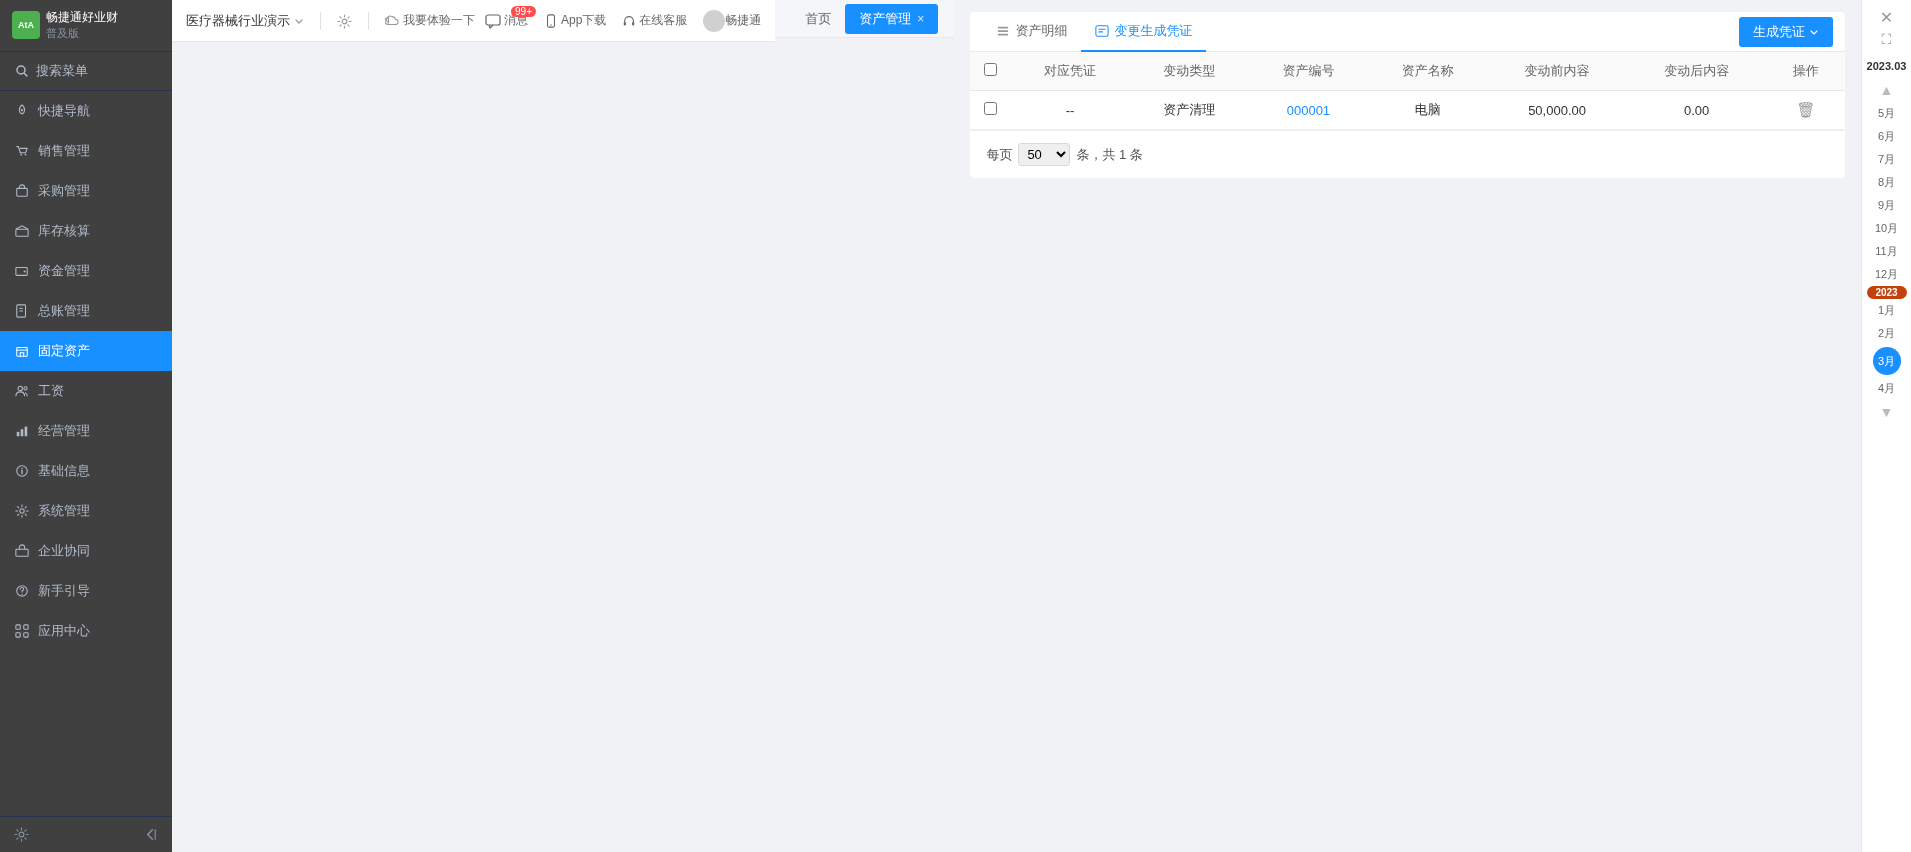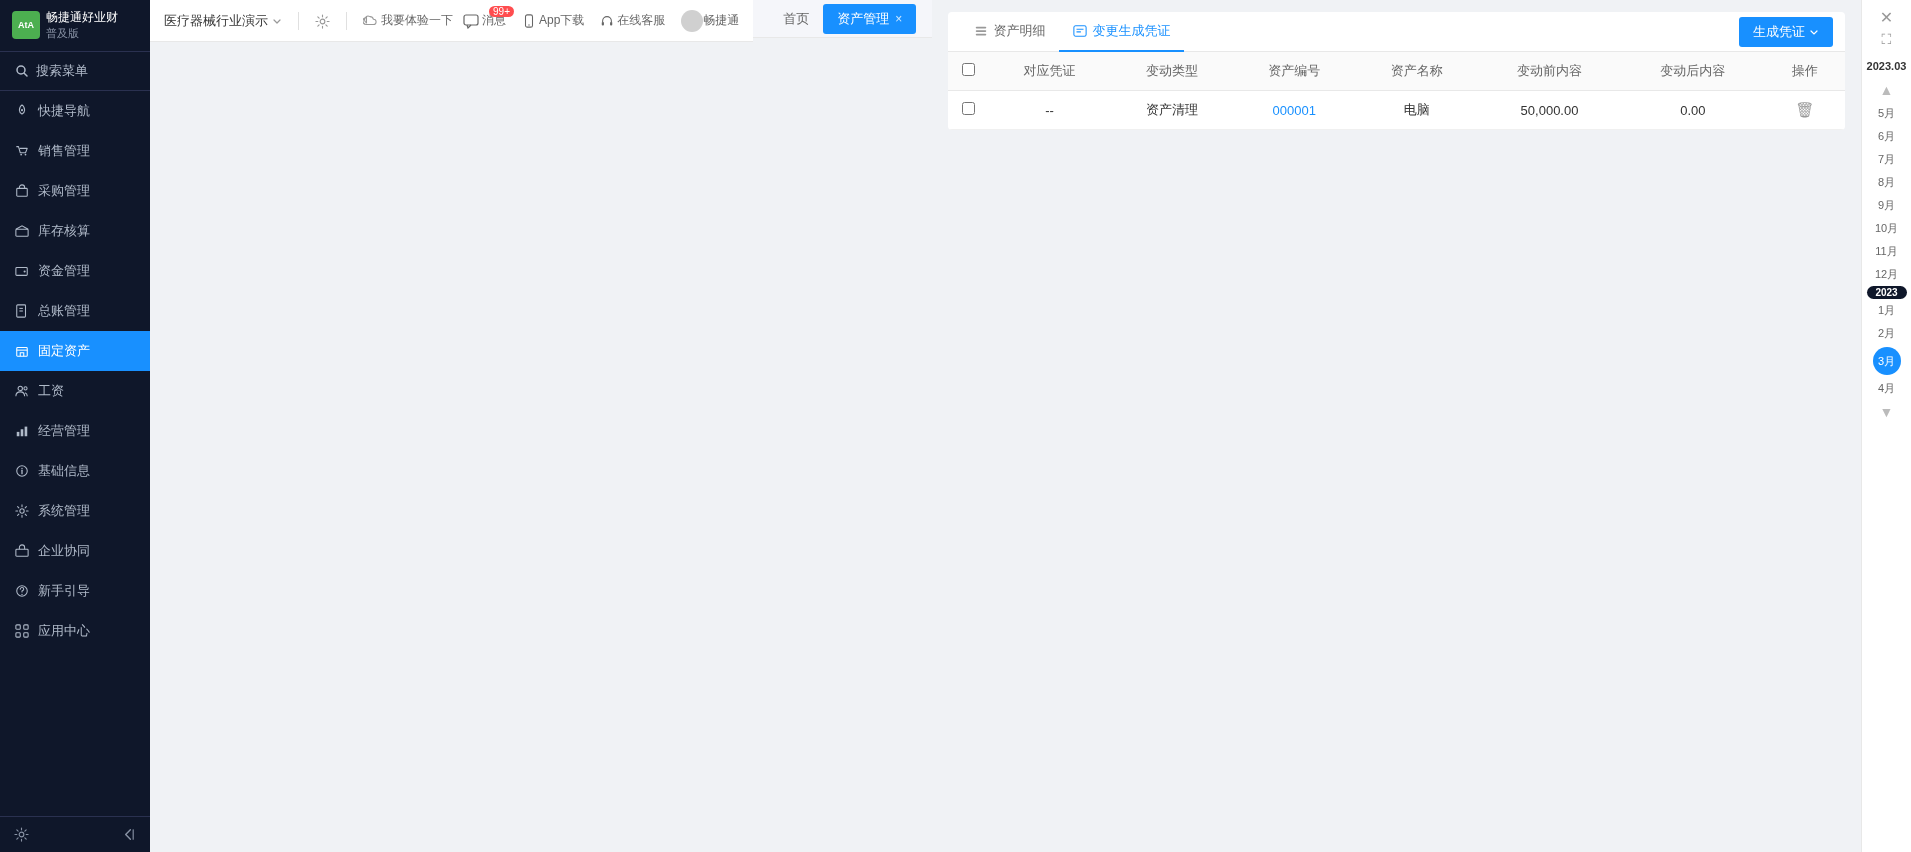--- a/index.html
+++ b/index.html
@@ -1,19 +1,19 @@
 <!DOCTYPE html>
 <html><head>
   <meta charset="utf-8">
   <style>
     * { box-sizing: border-box; margin: 0; padding: 0; }
     body { font-family: "Microsoft YaHei", "PingFang SC", sans-serif; font-size: 13px; background: #f0f2f5; display: flex; height: 852px; overflow: hidden; }
 
     
-    .sidebar { width: 150px; background: #0f172a; display: flex; flex-direction: column; height: 100%; flex-shrink: 0; }
+    .sidebar { width: 172px; background: #404040; display: flex; flex-direction: column; height: 100%; flex-shrink: 0; }
     .sidebar-logo { padding: 10px 12px; display: flex; align-items: center; gap: 6px; border-bottom: 1px solid #2a3150; }
     .sidebar-logo-icon { width: 28px; height: 28px; background: #4caf50; border-radius: 4px; display: flex; align-items: center; justify-content: center; color: white; font-size: 11px; font-weight: bold; }
     .sidebar-logo-text { color: #fff; font-size: 12px; line-height: 1.3; }
     .sidebar-logo-sub { color: #8892a4; font-size: 11px; }
     .sidebar-scroll { flex: 1; overflow-y: auto; overflow-x: hidden; }
     .sidebar-scroll::-webkit-scrollbar { width: 3px; }
     .sidebar-scroll::-webkit-scrollbar-thumb { background: #3a4460; }
     .sidebar-item { display: flex; align-items: center; gap: 8px; padding: 11px 14px; color: #b0bac9; cursor: pointer; font-size: 13px; transition: background 0.2s; }
     .sidebar-item.active { background: #1890ff; color: #fff; }
     .sidebar-item-icon { width: 16px; height: 16px; display: flex; align-items: center; justify-content: center; flex-shrink: 0; }
@@ -69,21 +69,21 @@
     
     .pagination { display: flex; align-items: center; gap: 6px; padding: 12px 16px; font-size: 13px; color: #555; border-top: 1px solid #f0f0f0; }
     .page-select { border: 1px solid #d9d9d9; border-radius: 3px; padding: 2px 4px; font-size: 13px; cursor: pointer; }
 
     
     .right-panel { width: 50px; background: #fff; border-left: 1px solid #e8e8e8; display: flex; flex-direction: column; align-items: center; padding-top: 8px; position: relative; flex-shrink: 0; }
     .panel-close { font-size: 16px; color: #999; cursor: pointer; margin-bottom: 4px; }
     .panel-expand { font-size: 14px; color: #999; cursor: pointer; margin-bottom: 12px; }
     .month-item { font-size: 11px; color: #666; padding: 4px 6px; cursor: pointer; width: 40px; text-align: center; }
     .month-item.current { background: #1890ff; color: #fff; border-radius: 50%; width: 28px; height: 28px; display: flex; align-items: center; justify-content: center; margin: 2px auto; padding: 0; }
-    .month-item.year-marker { background: #0f172a; color: #fff; border-radius: 10px; padding: 1px 5px; font-size: 10px; font-weight: bold; }
+    .month-item.year-marker { background: #c2410c; color: #fff; border-radius: 10px; padding: 1px 5px; font-size: 10px; font-weight: bold; }
     .panel-nav { font-size: 14px; color: #bbb; cursor: pointer; margin: 4px 0; }
 
     
     svg { display: inline-block; vertical-align: middle; }
   </style>
 </head>
 <body>
 
 <div class="sidebar">
   <div class="sidebar-logo">
@@ -396,20 +396,30 @@
               <td>50,000.00</td>
               <td>0.00</td>
               <td>
                 <span class="delete-icon" title="删除">🗑</span>
               </td>
             </tr>
           </tbody>
         </table>
       </div>
 
+      <div class="pagination">
+        <span>每页</span>
+        <select class="page-select">
+          <option value="50">50</option>
+          <option value="10">10</option>
+          <option value="20">20</option>
+          <option value="100">100</option>
+        </select>
+        <span>条，共 1 条</span>
+      </div>
     </div>
   </div>
 </div>
 
 <div class="right-panel">
   <span class="panel-close">✕</span>
   <span class="panel-expand">⛶</span>
   <div style="font-size:11px;color:#333;font-weight:bold;margin-bottom:6px;writing-mode:horizontal-tb;">
     <span>2023.03</span>
   </div>

